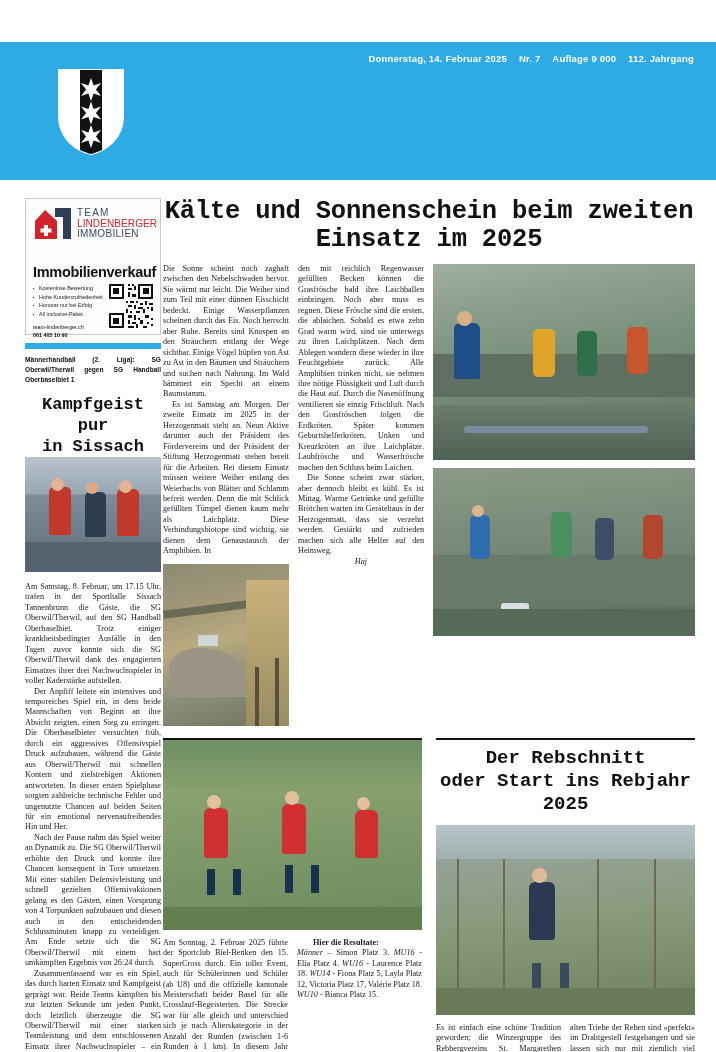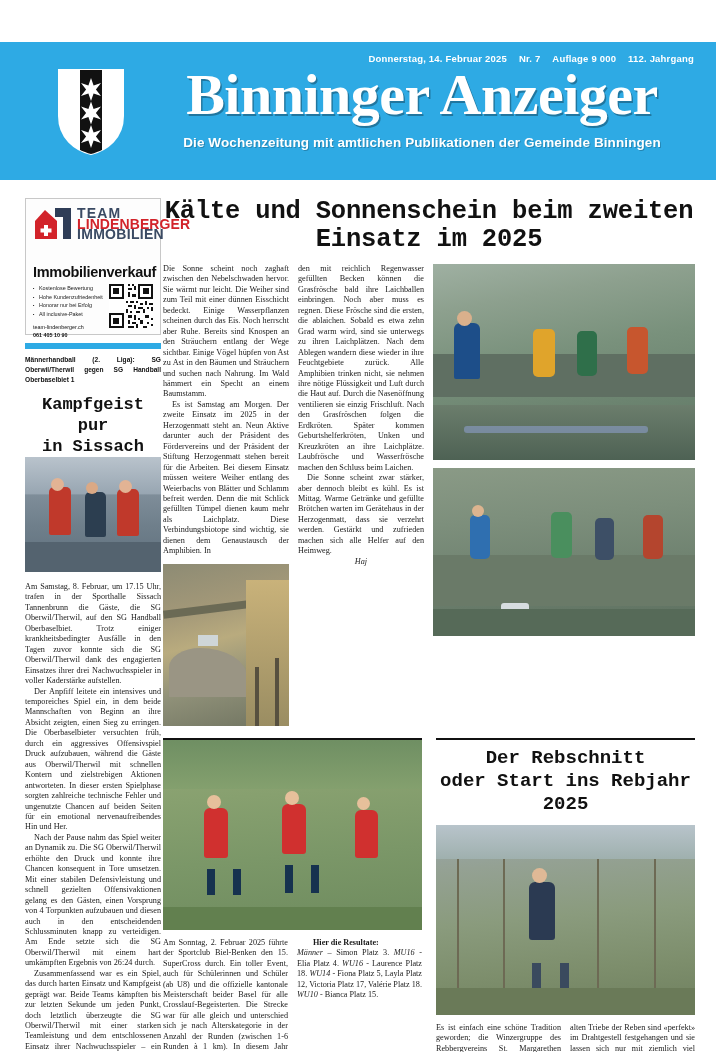--- a/index.html
+++ b/index.html
@@ -66,21 +66,21 @@
     width: 136px; height: 137px;
     border: 1px solid #c8c8c8;
     background: #fdfdfd;
     padding: 6px 7px;
     position: relative;
   }
   .ad-logo-row { display: flex; align-items: flex-start; gap: 4px; height: 40px; }
   .ad-house { width: 40px; height: 37px; flex: none; }
   .ad-brand {
     font-family: "Liberation Sans", sans-serif;
-    font-weight: bold; font-size: 14px; line-height: 10.5px;
+    font-weight: normal; font-size: 10px; line-height: 10.5px;
     padding-top: 3px;
   }
   .ad-brand .l1 { color: #3a4a63; letter-spacing: 1.2px; }
   .ad-brand .l2 { color: #d2232a; letter-spacing: .1px; }
   .ad-brand .l3 { color: #3a4a63; letter-spacing: .3px; }
   .ad-head {
     font-family: "Liberation Sans", sans-serif;
     font-weight: bold; font-size: 14.5px; color: #111;
     margin-top: 19px; letter-spacing: -.3px;
   }
@@ -151,24 +151,20 @@
     <g clip-path="url(#shieldClip)">
       <rect x="23" y="0" width="22" height="90" fill="#111111"></rect>
       <g fill="#ffffff">
         <path d="M34 10 L36.6 17.6 L44 15 L38.9 21.5 L44 28 L36.6 25.4 L34 33 L31.4 25.4 L24 28 L29.1 21.5 L24 15 L31.4 17.6 Z"></path>
         <path d="M34 33.5 L36.6 41.1 L44 38.5 L38.9 45 L44 51.5 L36.6 48.9 L34 56.5 L31.4 48.9 L24 51.5 L29.1 45 L24 38.5 L31.4 41.1 Z"></path>
         <path d="M34 57 L36.6 64.6 L44 62 L38.9 68.5 L44 75 L36.6 72.4 L34 80 L31.4 72.4 L24 75 L29.1 68.5 L24 62 L31.4 64.6 Z"></path>
       </g>
     </g>
   </svg>
 
-  <div class="title-wrap">
-    <div class="paper-title">Binninger Anzeiger</div>
-    <div class="paper-sub">Die Wochenzeitung mit amtlichen Publikationen der Gemeinde Binningen</div>
-  </div>
 </div>
 
 <div class="page">
 
   <div class="col-ad">
 
     <div class="advert">
       <div class="ad-logo-row">
         <svg class="ad-house" viewBox="0 0 40 37">
           <path d="M22 3 L38 3 L38 34 L30 34 L30 12 L22 12 Z" fill="#2f3d57"></path>

